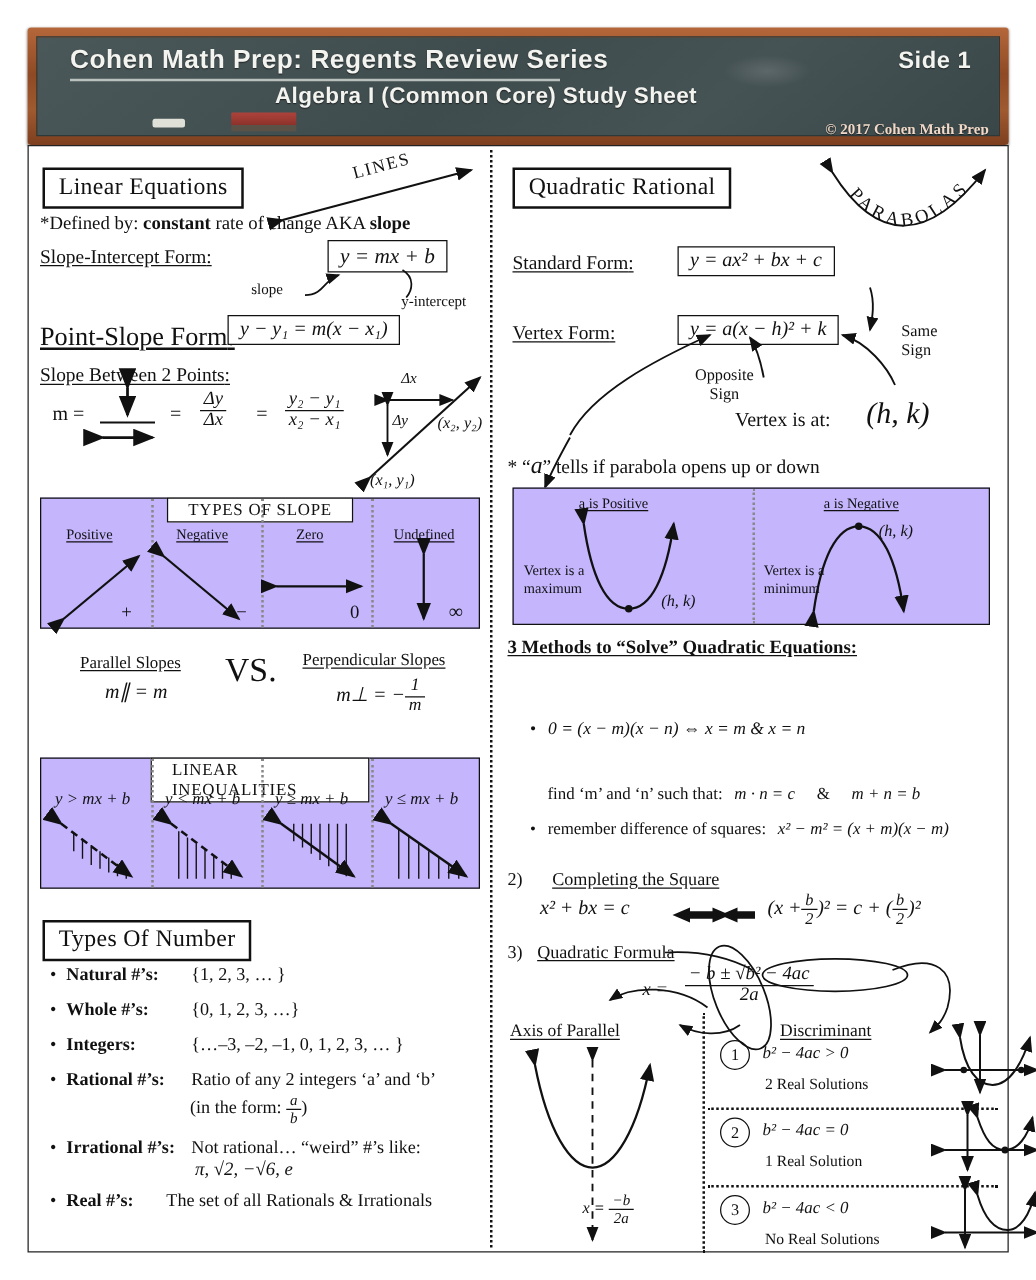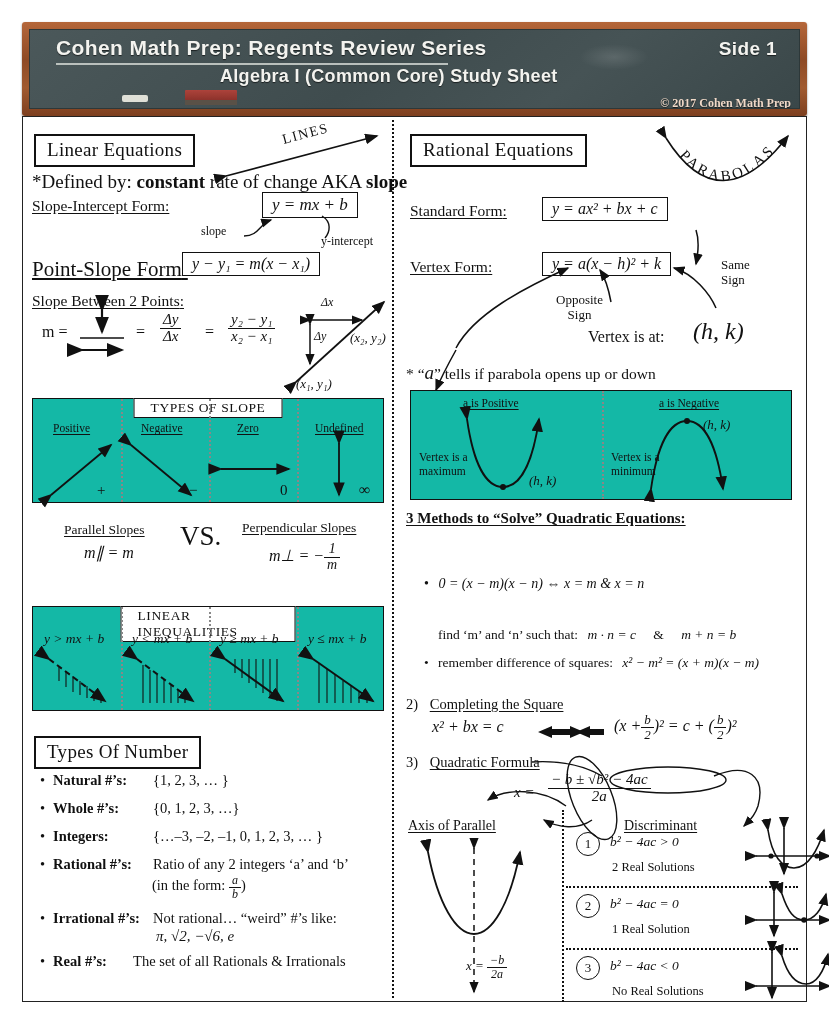--- a/index.html
+++ b/index.html
@@ -44,21 +44,21 @@
 
   
   .hdrbox{display:inline-block;border:2.2px solid #111;padding:3px 11px 4px 11px;
     font-size:19px;letter-spacing:.3px;background:#fff;}
   .ul{text-decoration:underline;text-underline-offset:2px;}
   .fbox{display:inline-block;border:1.6px solid #111;padding:2px 9px;background:#fff;}
   .it{font-style:italic;}
   .frac{display:inline-block;text-align:center;vertical-align:middle;line-height:1.05;}
   .frac .n{display:block;border-bottom:1.2px solid #111;padding:0 3px;}
   .frac .d{display:block;padding:0 3px;}
-  .panel{border:1.6px solid #111;box-sizing:border-box;position:relative;background:#14b8a6;padding-left:28px;}
+  .panel{border:1.6px solid #111;box-sizing:border-box;position:relative;background:#c4b5fd;padding-left:28px;}
   .vdot{position:absolute;top:0;bottom:0;border-left:2px dotted #888;}
   .ttl-tab{position:absolute;left:50%;transform:translateX(-50%);top:-1px;
     background:#fff;border:1.4px solid #111;padding:1px 16px;font-size:13.5px;letter-spacing:.6px;}
   svg{display:block;overflow:visible;}
   .abs{position:absolute;}
   .lbl-u{font-size:11.5px;text-decoration:underline;text-underline-offset:2px;}
 </style>
 </head>
 <body>
 
@@ -89,21 +89,21 @@
     <svg class="abs" style="left:190px;top:10px;" width="175" height="60">
       <defs>
         <marker id="ah" markerWidth="9" markerHeight="9" refX="7" refY="3.2" orient="auto">
           <path d="M0,0 L8,3.2 L0,6.4 z" fill="#111"></path>
         </marker>
       </defs>
       <line x1="12" y1="48" x2="163" y2="8" stroke="#111" stroke-width="1.7" marker-start="url(#ah)" marker-end="url(#ah)"></line>
     </svg>
     <div class="abs" style="left:258px;top:8px;transform:rotate(-15deg);font-size:14px;letter-spacing:1.5px;">LINES</div>
 
-    <div class="abs" style="left:8px;top:53px;font-size:19px;white-space:nowrap;">
+    <div class="abs" style="left:8px;top:53px;font-size:15px;white-space:nowrap;">
       <span>*Defined by:</span>
       <b>constant</b>
       <span>rate of change AKA</span>
       <b>slope</b>
     </div>
 
     <div class="abs ul" style="left:8px;top:79px;font-size:15.5px;"><span>Slope-Intercept Form</span>:</div>
     <div class="abs" style="left:190px;top:74px;">
       <span class="fbox it" style="font-size:17px;margin-left:48px;">y = mx + b</span>
     </div>
@@ -277,21 +277,21 @@
         <span>•</span>
         <b style="width:72px;display:inline-block;">Real #’s:</b>
         <span>The set of all Rationals &amp; Irrationals</span>
       </div>
     </div>
   </div>
 
   <div class="col-r">
 
     <div class="abs" style="left:14px;top:16px;">
-      <span class="hdrbox">Rational Equations</span>
+      <span class="hdrbox">Quadratic Rational</span>
     </div>
 
     <svg class="abs" style="left:248px;top:2px;" width="160" height="90">
       <defs>
         <marker id="ah2" markerWidth="9" markerHeight="9" refX="7" refY="3.2" orient="auto">
           <path d="M0,0 L8,3.2 L0,6.4 z" fill="#111"></path>
         </marker>
         <path id="arcpath" d="M22,18 Q76,104 144,16" fill="none"></path>
       </defs>
       <path d="M22,18 Q76,104 144,16" stroke="#111" stroke-width="1.6" fill="none" marker-start="url(#ah2)" marker-end="url(#ah2)"></path>
@@ -370,21 +370,21 @@
 
     <div class="abs" style="left:42px;top:509px;font-size:13.5px;">
       <span>find ‘m’ and ‘n’ such that:</span>
       <span class="it" style="margin-left:6px;">m · n = c</span>
       <span style="margin-left:14px;">&amp;</span>
       <span class="it" style="margin-left:14px;">m + n = b</span>
     </div>
 
     <div class="abs" style="left:10px;top:578px;font-size:14.5px;">
       <span>2)</span>
-      <span class="ul" style="margin-left:8px;">Completing the Square</span>
+      <span class="ul" style="margin-left:20px;">Completing the Square</span>
     </div>
 
     <div class="abs it" style="left:36px;top:600px;font-size:16px;">x² + bx = c</div>
     <svg class="abs" style="left:140px;top:604px;" width="72" height="20">
       <path d="M2,10 L16,4 L16,7 L34,7 L34,4 L48,10 L34,16 L34,13 L16,13 L16,16 z" fill="#111"></path>
       <path d="M40,10 L54,4 L54,7 L68,7 L68,13 L54,13 L54,16 z" fill="#111"></path>
     </svg>
     <div class="abs it" style="left:218px;top:595px;font-size:16px;">
       <span>(x +</span><span class="frac" style="font-size:13px;"><span class="n">b</span><span class="d">2</span></span><span>)² = c + (</span><span class="frac" style="font-size:13px;"><span class="n">b</span><span class="d">2</span></span><span>)²</span>
     </div>

